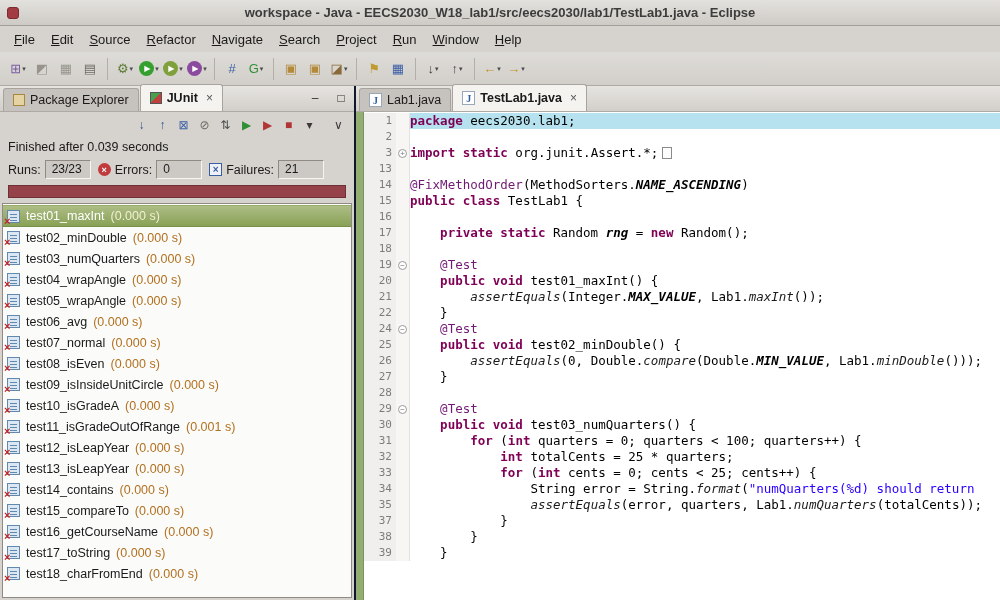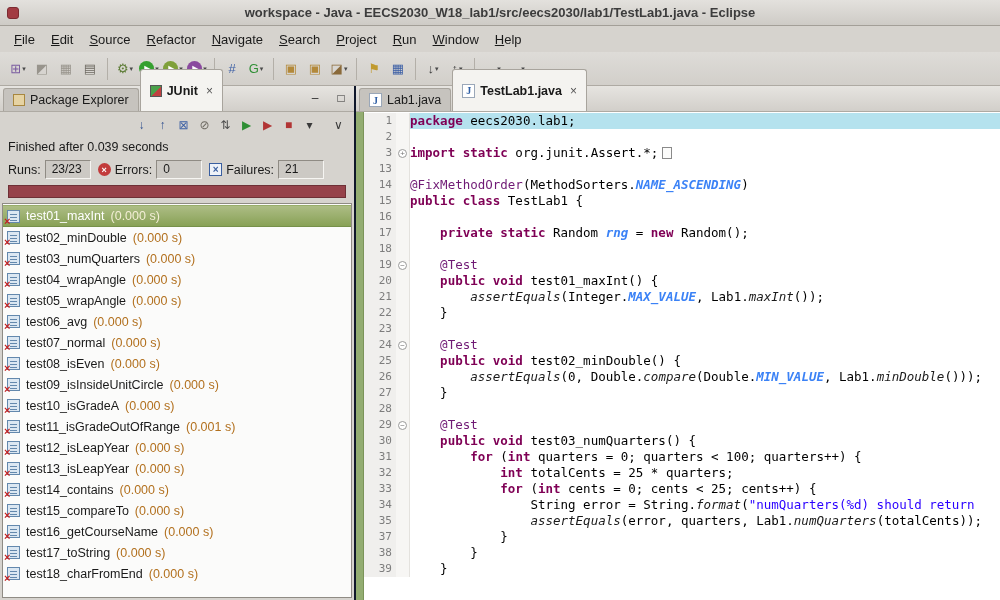--- a/index.html
+++ b/index.html
@@ -22,21 +22,21 @@
   .tbi .dd { font-size:7px; color:#4a4a4a; margin-left:1px; }
   .tb-sep { width:1px; height:22px; background:#b3afa8; margin:0 5px; }
 
   .main { display:flex; height:514px; }
 
   .left { width:356px; min-width:356px; background:#d6d3ce; border-right:2px solid #0f172a; display:flex; flex-direction:column; }
   .tabbar { height:26px; display:flex; align-items:flex-end; padding-left:3px; background:linear-gradient(#e6e4e0,#d2cfca);
     border-bottom:1px solid #aeaaa3; position:relative; }
   .tab { display:flex; align-items:center; gap:5px; height:23px; padding:0 9px; font-size:12.5px; background:#c6c3be;
     border:1px solid #a8a49d; border-bottom:none; border-radius:3px 3px 0 0; margin-right:1px; white-space:nowrap; }
-  .tab.active { background:#f4f3f0; font-weight:bold; height:42px; }
+  .tab.active { background:#f4f3f0; font-weight:bold; height:27px; }
   .tab .close { margin-left:3px; color:#555; font-size:12px; font-weight:normal; }
   .win-btns { position:absolute; right:6px; top:5px; display:flex; gap:12px; font-size:12px; color:#2f2f2f; }
   .wbtn { width:14px; text-align:center; }
 
   .pkg-icon { width:12px; height:12px; background:#e6d3a3; border:1px solid #a8873f; }
   .junit-icon { width:12px; height:12px; border:1px solid #555; background:linear-gradient(135deg,#4aa04a 0 50%,#c04040 50% 100%); }
   .jicon { width:13px; height:14px; background:#fff; border:1px solid #9aa7b8; font-size:10px; font-weight:bold; color:#2f5fa5;
     display:flex; align-items:center; justify-content:center; font-family:"Liberation Serif", serif; }
 
   .junit-toolbar { height:25px; display:flex; align-items:center; justify-content:flex-end; gap:2px; padding:0 6px; }
@@ -74,21 +74,21 @@
   .lnum { width:32px; flex:none; text-align:right; padding-right:4px; background:#f0efed; color:#7d7d7d; font-size:11px; line-height:16px;
     font-family:"DejaVu Sans Mono", monospace; }
   .fold { width:14px; flex:none; background:#f7f6f4; border-right:1px solid #e4e2de; display:flex; align-items:center; justify-content:center; }
   .fdot { width:9px; height:9px; border:1px solid #9a9a9a; border-radius:50%; background:#fff; color:#777; font-size:8px; line-height:7px; text-align:center; }
   .ctext { flex:1; white-space:pre; overflow:hidden; font-family:"DejaVu Sans Mono", monospace; font-size:12.5px; line-height:16px; }
   .crow.hl .ctext { background:#b5e2ee; }
   .tok-kw { color:#7f0055; font-weight:bold; }
   .tok-pl { color:#000; }
   .tok-str { color:#2a00ff; }
   .tok-ann { color:#701a75; }
-  .tok-sf { color:#3b82f6; font-style:italic; font-weight:bold; }
+  .tok-sf { color:#000000; font-style:italic; font-weight:bold; }
   .tok-sm { font-style:italic; }
   .cbox { display:inline-block; width:10px; height:12px; border:1px solid #8a8a8a; background:#fcfcfb; margin-left:4px; vertical-align:-2px; }
 </style>
 </head>
 <body>
 
 <div class="window" data-name="eclipse-window">
   <div class="titlebar" data-name="titlebar">
     <span class="title-icon" data-name="window-icon"></span>
     <span data-name="window-title">workspace - Java - EECS2030_W18_lab1/src/eecs2030/lab1/TestLab1.java - Eclipse</span>
@@ -471,25 +471,20 @@
             <div class="crow" data-name="code-line-21">
               <span class="lnum" data-name="line-number">21</span>
               <span class="fold" data-name="fold-column"></span>
               <span class="ctext" data-name="code-text"><span class="tok-pl">        </span><span class="tok-sm">assertEquals</span><span class="tok-pl">(Integer.</span><span class="tok-sf">MAX_VALUE</span><span class="tok-pl">, Lab1.</span><span class="tok-sm">maxInt</span><span class="tok-pl">());</span></span>
             </div>
             <div class="crow" data-name="code-line-22">
               <span class="lnum" data-name="line-number">22</span>
               <span class="fold" data-name="fold-column"></span>
               <span class="ctext" data-name="code-text"><span class="tok-pl">    }</span></span>
             </div>
-            <div class="crow" data-name="code-line-23">
-              <span class="lnum" data-name="line-number">23</span>
-              <span class="fold" data-name="fold-column"></span>
-              <span class="ctext" data-name="code-text"></span>
-            </div>
             <div class="crow" data-name="code-line-24">
               <span class="lnum" data-name="line-number">24</span>
               <span class="fold" data-name="fold-column">
                 <span class="fdot" data-name="fold-minus-icon">−</span>
               </span>
               <span class="ctext" data-name="code-text"><span class="tok-pl">    </span><span class="tok-ann">@Test</span></span>
             </div>
             <div class="crow" data-name="code-line-25">
               <span class="lnum" data-name="line-number">25</span>
               <span class="fold" data-name="fold-column"></span>

